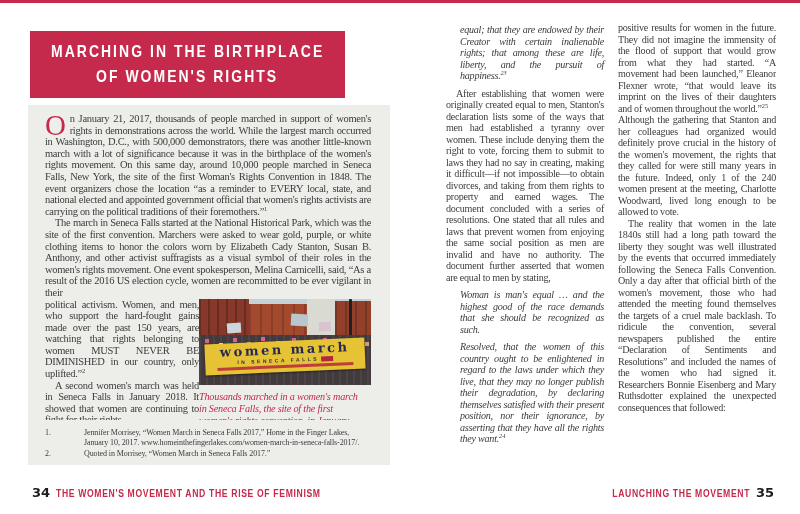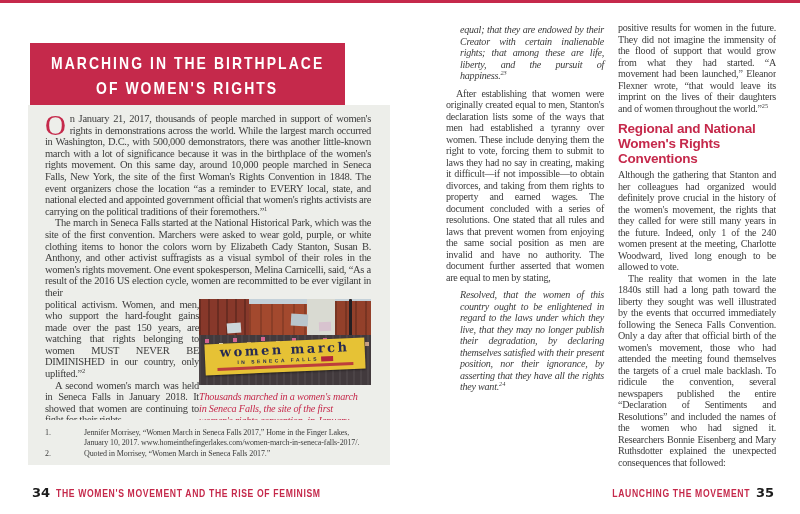--- a/index.html
+++ b/index.html
@@ -2,21 +2,21 @@
 <html lang="en"><head>
 <meta charset="utf-8">
 <style>
   html,body{margin:0;padding:0;}
   body{width:800px;height:514px;background:#ffffff;font-family:"Liberation Serif",serif;}
   .spread{position:relative;width:800px;height:514px;background:#fff;overflow:hidden;color:#3c3c3c;}
   .top-rule{position:absolute;left:0;top:0;width:800px;height:3px;background:#c5294b;}
 
   
   .title-box{position:absolute;left:30px;top:31px;width:315px;height:67px;background:#c5294b;
-    display:flex;flex-direction:column;align-items:center;justify-content:center;margin-top:12px;}
+    display:flex;flex-direction:column;align-items:center;justify-content:center;}
   .title-line{font-family:"Liberation Sans",sans-serif;font-weight:bold;color:#fff;font-size:17px;
     letter-spacing:2.5px;line-height:1.45;white-space:nowrap;transform:scaleX(0.82);}
 
   .left-panel{position:absolute;left:28px;top:105px;width:362px;height:360px;background:#edeeea;
     box-sizing:border-box;padding:8px 19px 6px 17px;display:flex;flex-direction:column;}
   .body-text{flex:1 1 auto;overflow:hidden;font-size:10.5px;letter-spacing:-0.3px;line-height:11.6px;
     text-align:justify;hyphens:auto;}
   .body-text p{margin:0;}
   .indent{text-indent:10px;}
   .dropcap{float:left;font-size:29px;line-height:22px;color:#c5294b;padding:1px 4px 0 0;}
@@ -141,25 +141,25 @@
       <span class="page-num">34</span>
       <span class="footer-title fl-title">THE WOMEN'S MOVEMENT AND THE RISE OF FEMINISM</span>
     </div>
   </section>
 
   <section>
     <div class="page-right">
       <div class="col">
         <div class="quote q-first"><span>equal; that they are endowed by their Creator with certain inalienable rights; that among these are life, liberty, and the pursuit of happiness.</span><sup class="ref">23</sup></div>
         <p class="indent">After establishing that women were originally created equal to men, Stanton's declaration lists some of the ways that men had established a tyranny over women. These include denying them the right to vote, forcing them to submit to laws they had no say in creating, making it difficult—if not impossible—to obtain divorces, and taking from them rights to property and earned wages. The document concluded with a series of resolutions. One stated that all rules and laws that prevent women from enjoying the same social position as men are invalid and have no authority. The document further asserted that women are equal to men by stating,</p>
+        <div class="quote">Woman is man's equal … and the highest good of the race demands that she should be recognized as such.</div>
         <div class="quote"><span>Resolved, that the women of this country ought to be enlightened in regard to the laws under which they live, that they may no longer publish their degradation, by declaring themselves satisfied with their present position, nor their ignorance, by asserting that they have all the rights they want.</span><sup class="ref">24</sup></div>
       </div>
       <div class="col">
         <p><span>positive results for women in the future. They did not imagine the immensity of the flood of support that would grow from what they had started. “A movement had been launched,” Eleanor Flexner wrote, “that would leave its imprint on the lives of their daughters and of women throughout the world.”</span><sup class="ref">25</sup></p>
-        <h2 class="h-red">Regional and National Women's Rights Conventions</h2>
         <p>Although the gathering that Stanton and her colleagues had organized would definitely prove crucial in the history of the women's movement, the rights that they called for were still many years in the future. Indeed, only 1 of the 240 women present at the meeting, Charlotte Woodward, lived long enough to be allowed to vote.</p>
         <p class="indent">The reality that women in the late 1840s still had a long path toward the liberty they sought was well illustrated by the events that occurred immediately following the Seneca Falls Convention. Only a day after that official birth of the women's movement, those who had attended the meeting found themselves the targets of a cruel male backlash. To ridicule the convention, several newspapers published the entire “Declaration of Sentiments and Resolutions” and included the names of the women who had signed it. Researchers Bonnie Eisenberg and Mary Ruthsdotter explained the unexpected consequences that followed:</p>
       </div>
     </div>
 
     <div class="footer footer-right">
       <span class="footer-title fr-title">LAUNCHING THE MOVEMENT</span>
       <span class="page-num">35</span>
     </div>
   </section>

